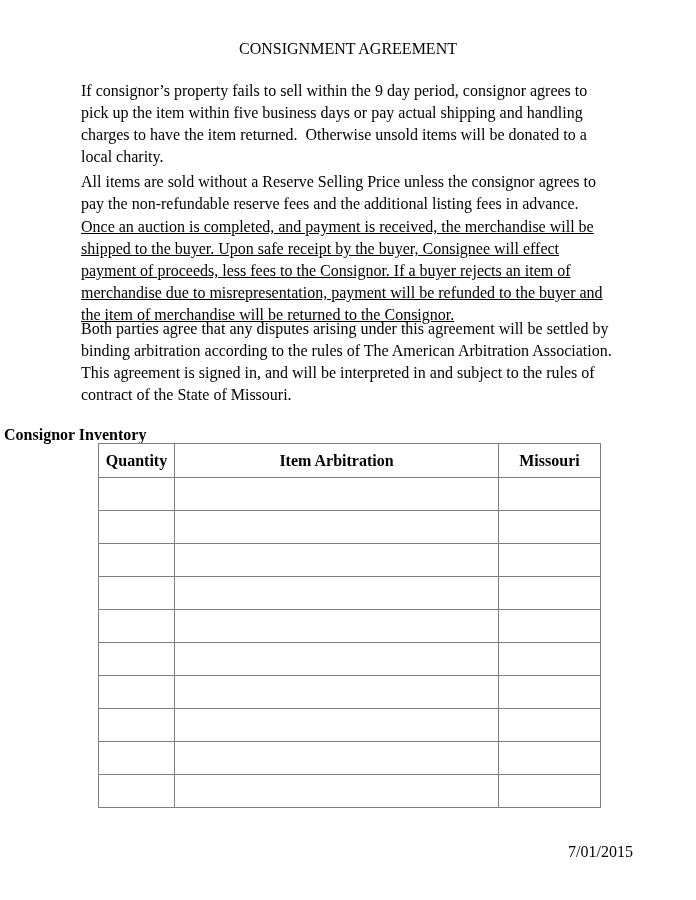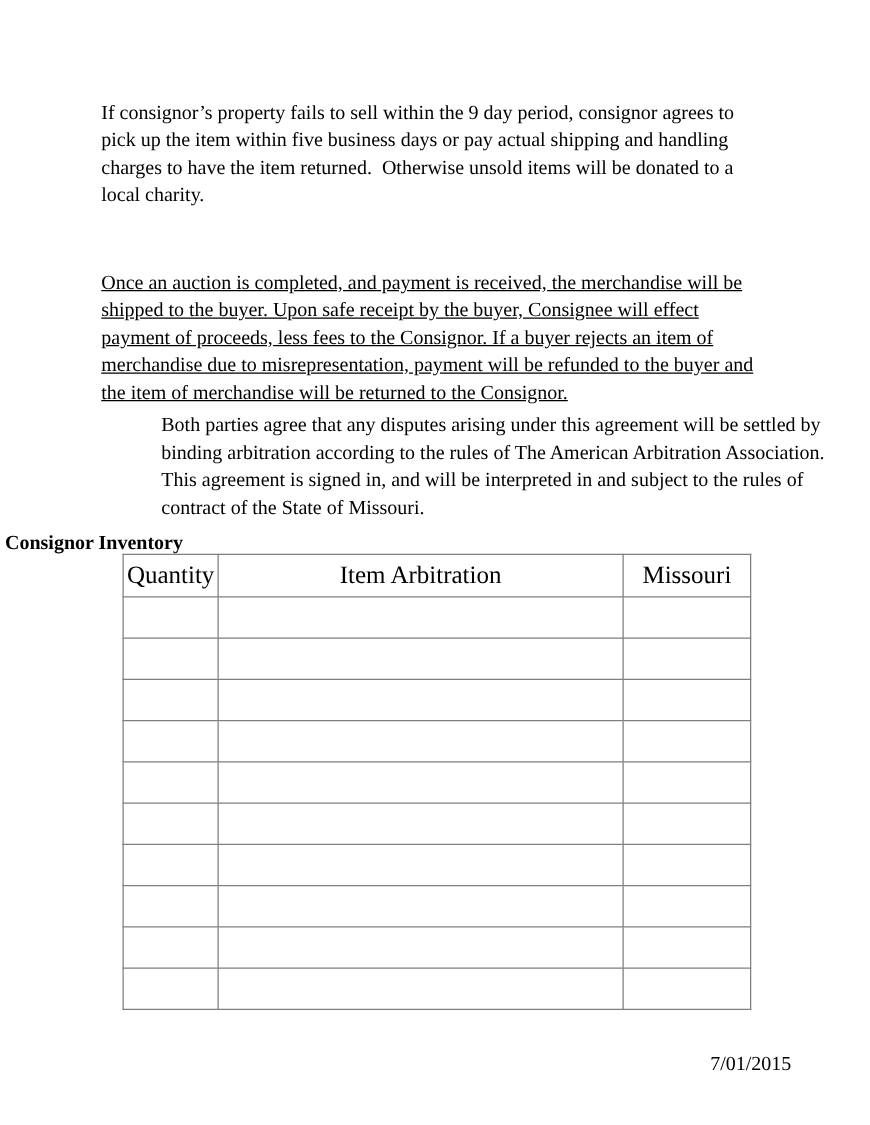--- a/index.html
+++ b/index.html
@@ -31,43 +31,43 @@
     position: absolute;
     left: 81px;
     width: 566px;
     margin: 0;
     line-height: 22px;
     white-space: pre-wrap;
   }
   .p1 { top: 80px; }
   .p2 { top: 171px; }
   .p3 { top: 216px; text-decoration: underline; }
-  .p4 { top: 330px; margin-left: 48px; }
+  .p4 { top: 318px; }
   .inv-heading {
     position: absolute;
     top: 422px;
     left: 0;
     width: 100%;
     margin: 4px;
     font-size: 16px;
     font-weight: bold;
   }
   table.inv-table {
     position: absolute;
     top: 443px;
     left: 98px;
     width: 502px;
     border-collapse: collapse;
     table-layout: fixed;
   }
   .inv-table th, .inv-table td {
     border: 1px solid #7f7f7f;
     padding: 0;
-    font-size: 20px;
-    font-weight: normal;
+    font-size: 16px;
+    font-weight: bold;
     text-align: center;
     vertical-align: middle;
   }
   .inv-table thead th { height: 33px; }
   .inv-table tbody td { height: 32px; }
   .col-quantity { width: 76px; }
   .col-description { width: 324px; }
   .col-reserve { width: 102px; }
   .doc-date {
     position: absolute;
@@ -75,26 +75,29 @@
     right: 63px;
     font-size: 16px;
     line-height: 18px;
   }
 </style>
 </head>
 <body>
 
 <div class="page">
 
+  <h1 class="doc-title">CONSIGNMENT AGREEMENT</h1>
 
   <p class="para p1">If consignor’s property fails to sell within the 9 day period, consignor agrees to
 pick up the item within five business days or pay actual shipping and handling
 charges to have the item returned.  Otherwise unsold items will be donated to a
 local charity.</p>
 
+  <p class="para p2">All items are sold without a Reserve Selling Price unless the consignor agrees to
+pay the non-refundable reserve fees and the additional listing fees in advance.</p>
 
   <p class="para p3">Once an auction is completed, and payment is received, the merchandise will be
 shipped to the buyer. Upon safe receipt by the buyer, Consignee will effect
 payment of proceeds, less fees to the Consignor. If a buyer rejects an item of
 merchandise due to misrepresentation, payment will be refunded to the buyer and
 the item of merchandise will be returned to the Consignor.</p>
 
   <p class="para p4">Both parties agree that any disputes arising under this agreement will be settled by
 binding arbitration according to the rules of The American Arbitration Association.
 This agreement is signed in, and will be interpreted in and subject to the rules of

